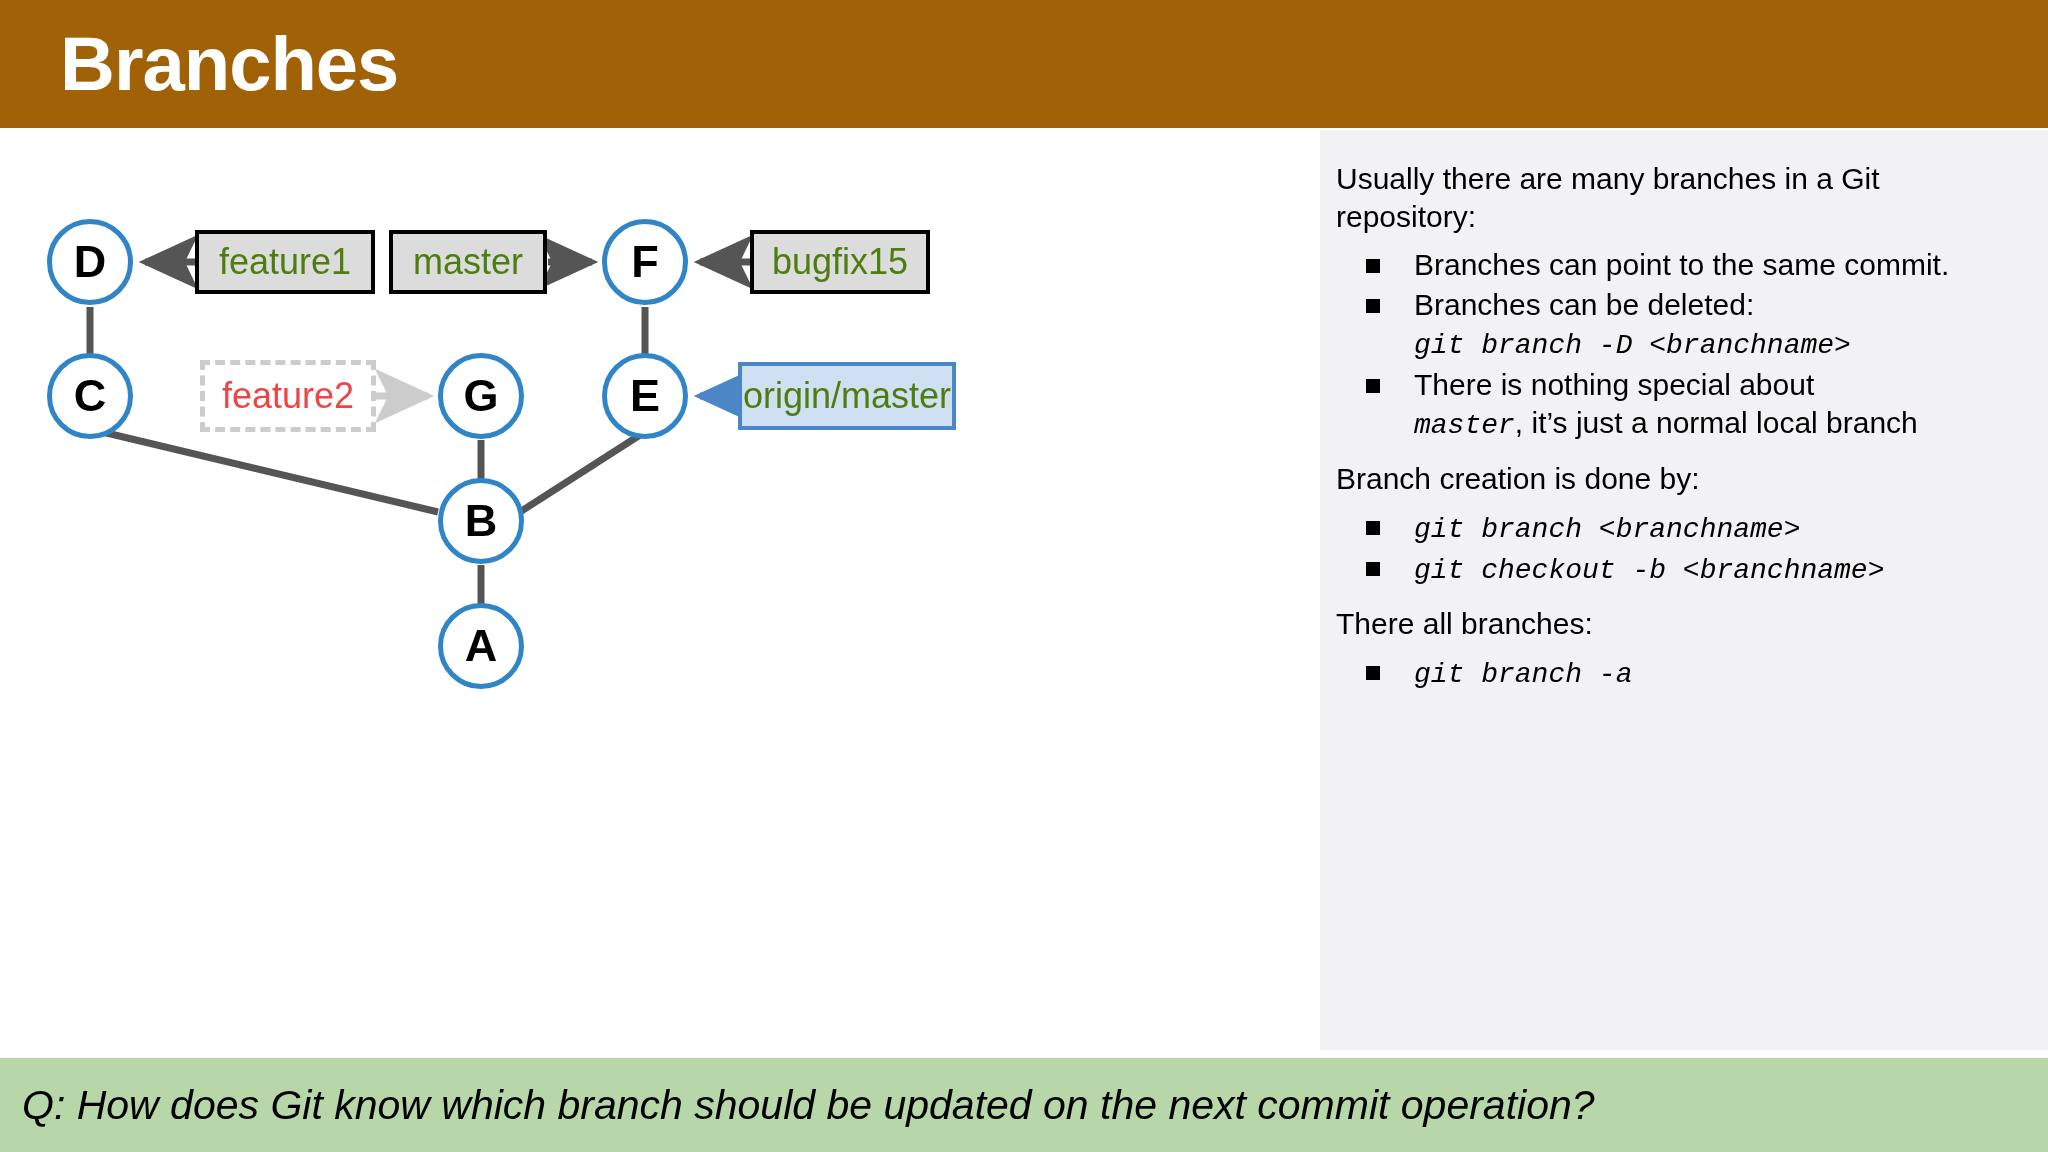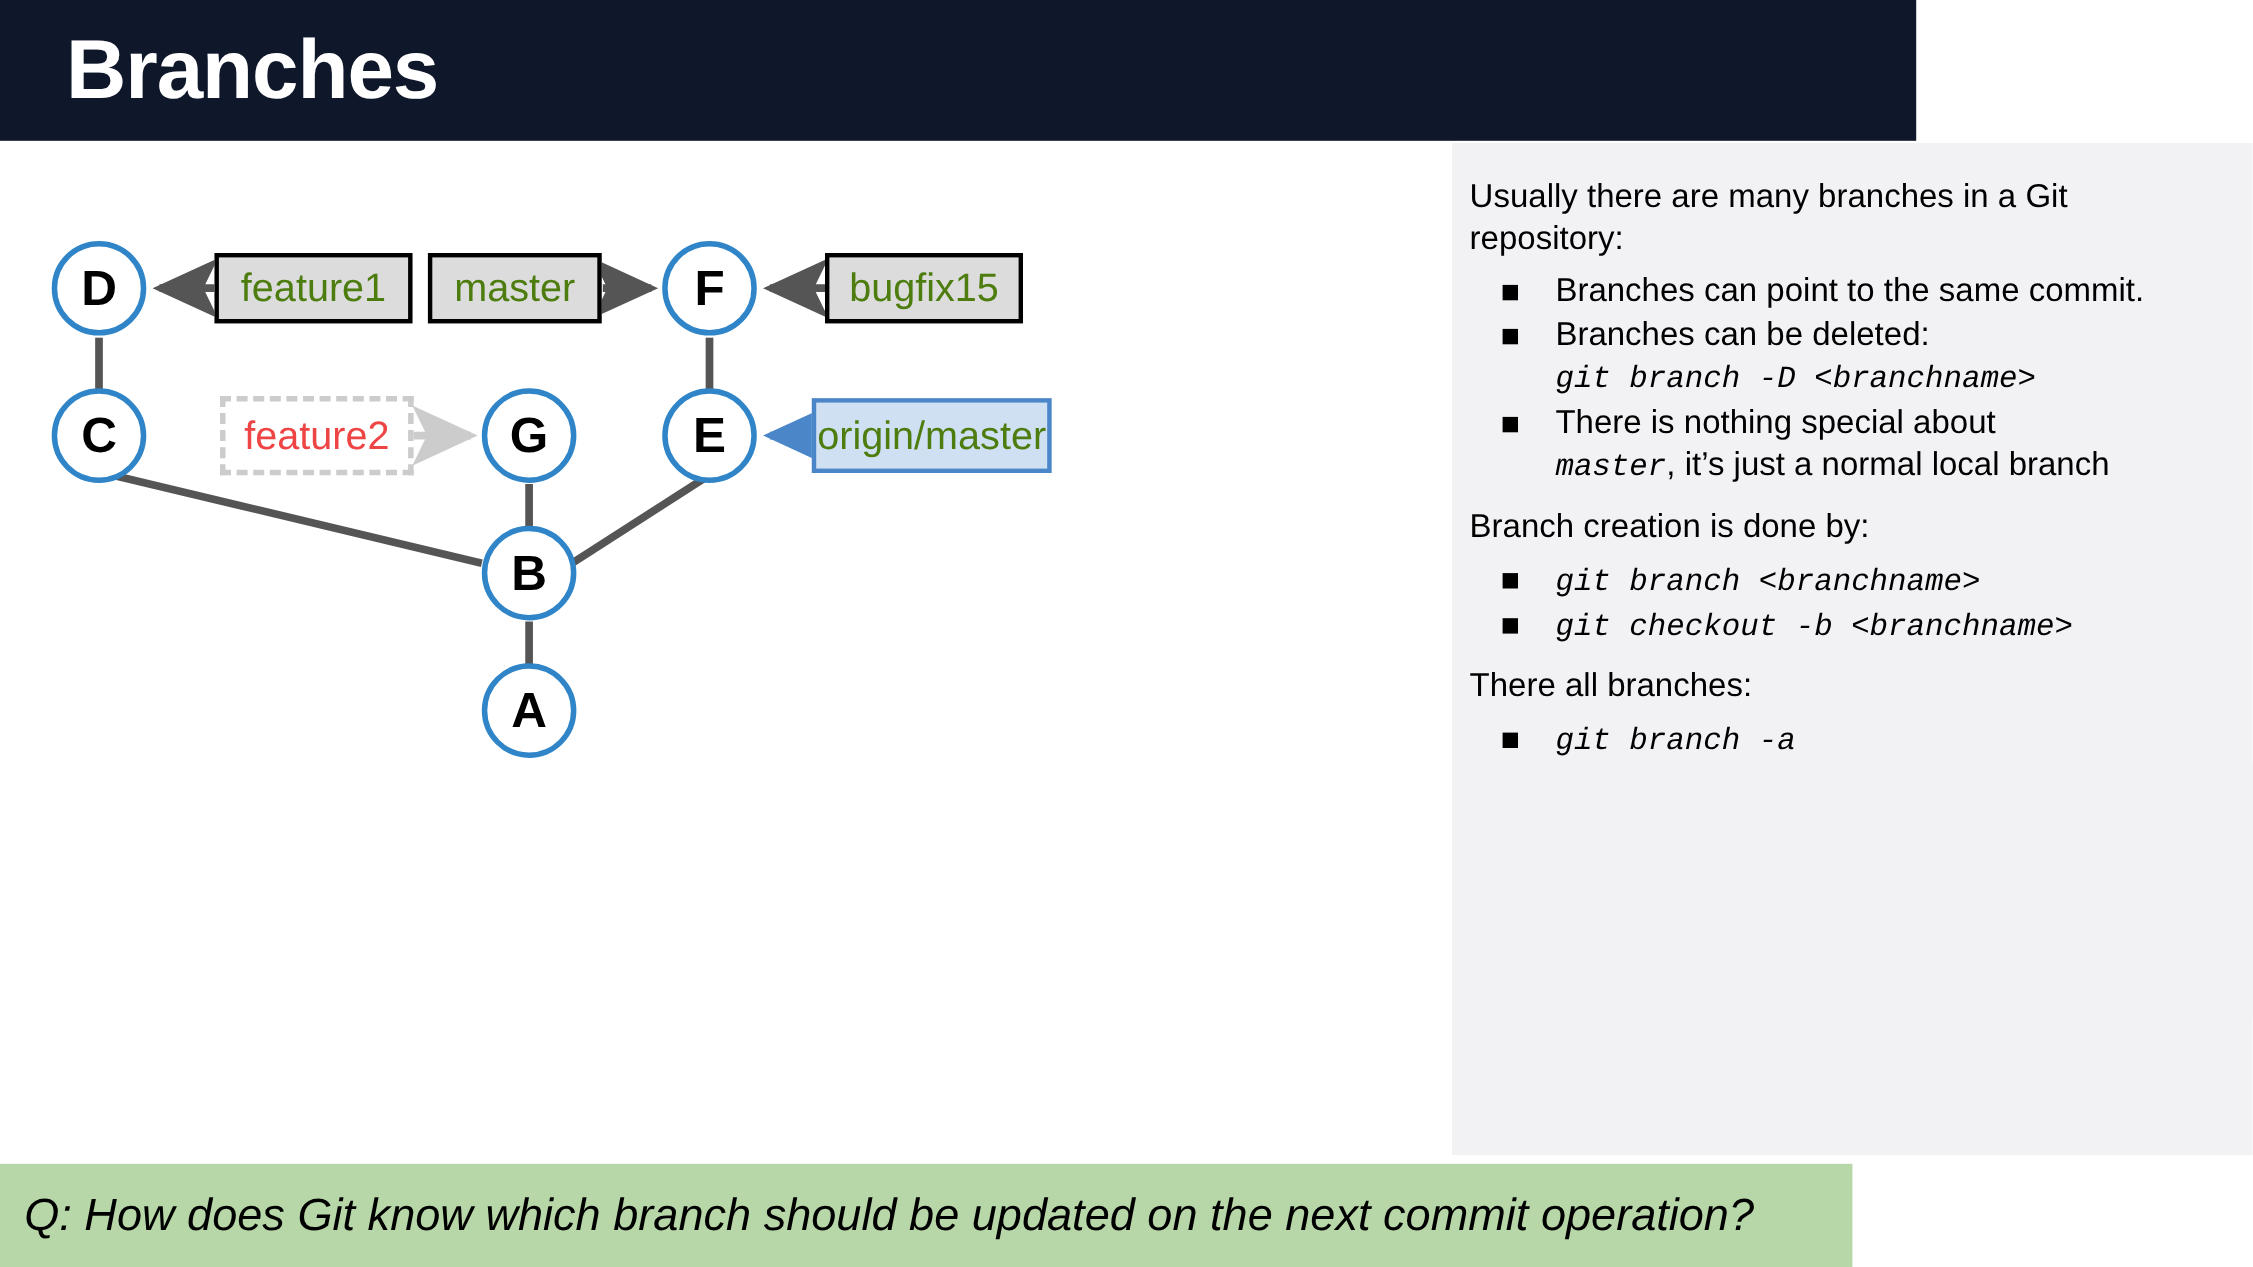--- a/index.html
+++ b/index.html
@@ -12,23 +12,23 @@
     height: 1152px;
     position: relative;
     overflow: hidden;
     font-family: "Liberation Sans", sans-serif;
   }
 
   
   #header {
     position: absolute;
     left: 0; top: 0;
-    width: 1742px;
+    width: 2048px;
     height: 128px;
-    background: #0f172a;
+    background: #a16207;
     box-sizing: border-box;
   }
   #header-title {
     position: absolute;
     left: 60px;
     top: 50%;
     transform: translateY(-50%);
     color: #ffffff;
     font-size: 76px;
     font-weight: bold;
@@ -86,21 +86,21 @@
   .mono {
     font-family: "Liberation Mono", "DejaVu Sans Mono", monospace;
     font-style: italic;
     font-size: 28px;
   }
 
   
   #footer {
     position: absolute;
     left: 0; top: 1058px;
-    width: 1684px;
+    width: 2048px;
     height: 94px;
     background: #b7d7a8;
   }
   #footer-text {
     position: absolute;
     left: 22px;
     top: 50%;
     transform: translateY(-50%);
     font-size: 41px;
     font-style: italic;

